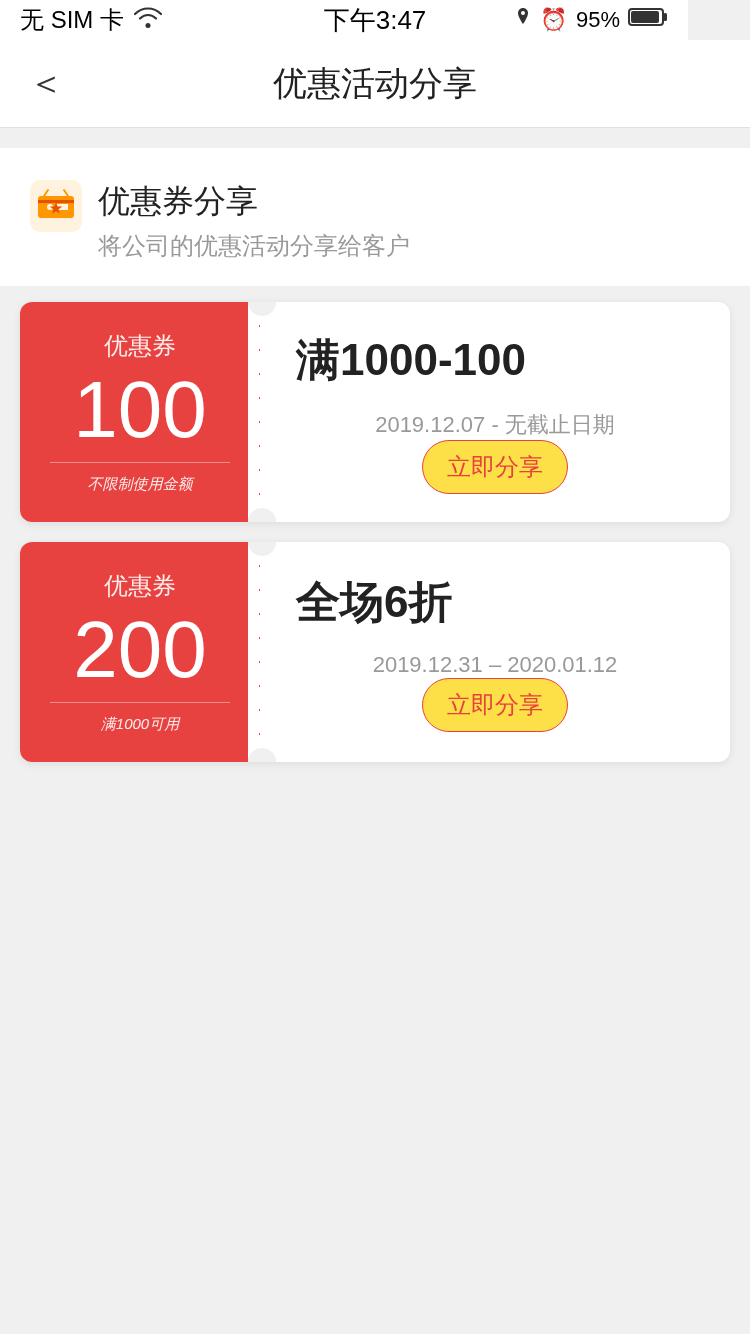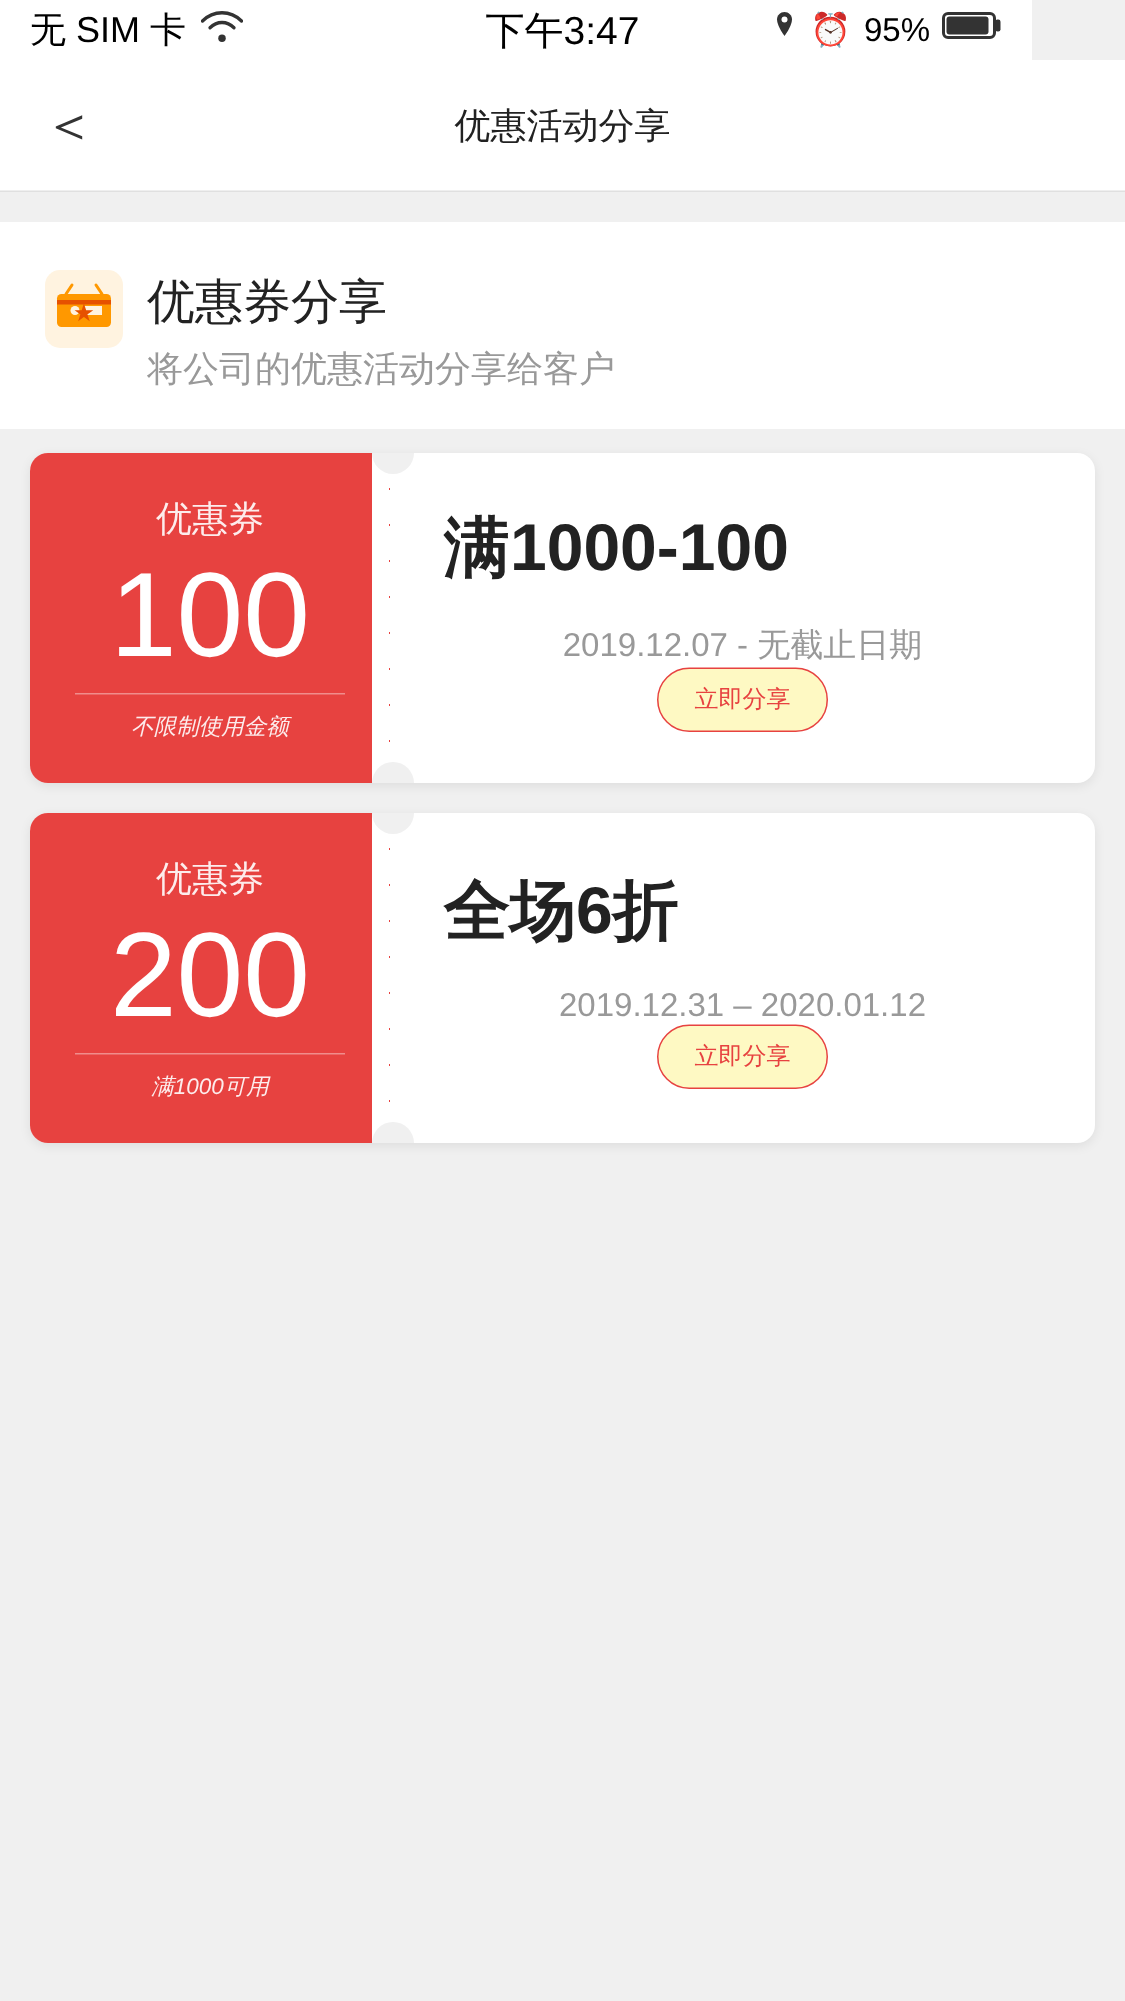--- a/index.html
+++ b/index.html
@@ -56,21 +56,21 @@
       border-bottom: 1px solid #e0e0e0;
     }
     .nav-back {
       position: absolute;
       left: 28px;
       font-size: 36px;
       color: #333;
       cursor: pointer;
     }
     .nav-title {
-      font-size: 24px;
+      font-size: 34px;
       font-weight: 500;
       color: #222;
     }
 
     
     .section-header {
       background: #fff;
       padding: 32px 30px 24px;
       display: flex;
       align-items: flex-start;
@@ -212,24 +212,24 @@
       flex-direction: column;
     }
     .coupon-date {
       font-size: 22px;
       color: #999;
       flex-shrink: 0;
     }
     .share-btn {
       border: 1.5px solid #e74240;
       color: #e74240;
-      background: #fef9c3;
+      background: #fde047;
       border-radius: 30px;
       padding: 10px 24px;
-      font-size: 16px;
+      font-size: 24px;
       cursor: pointer;
       white-space: nowrap;
     }
 
     
     .empty-area {
       flex: 1;
       background: #f0f0f0;
       min-height: 500px;
     }

